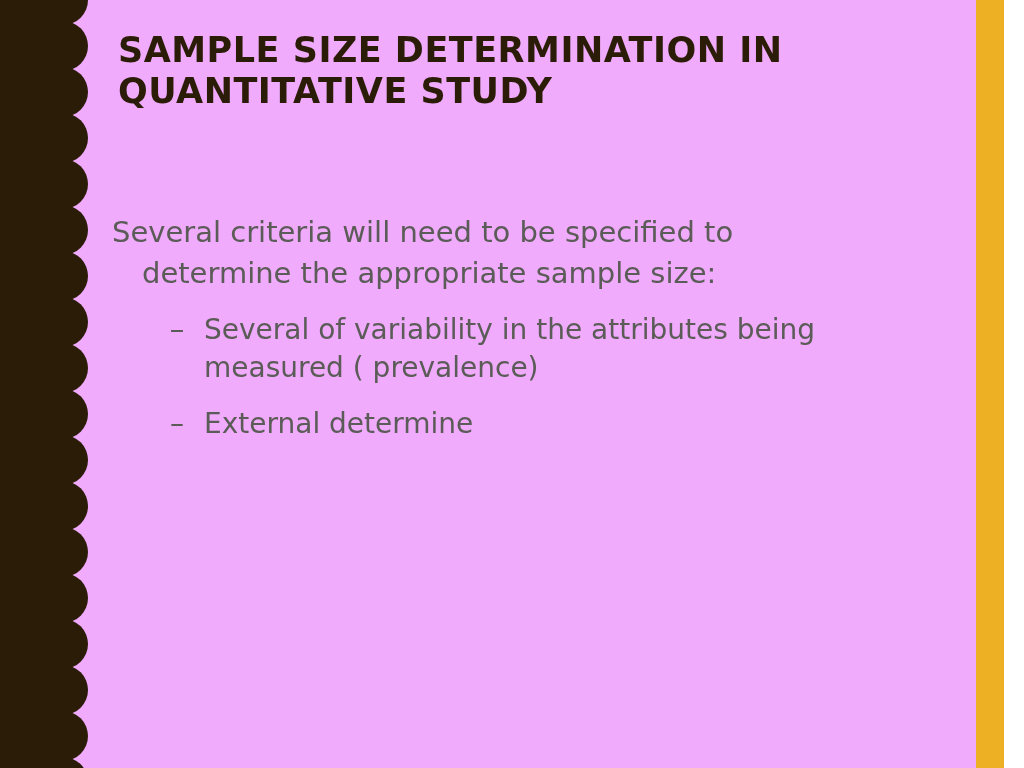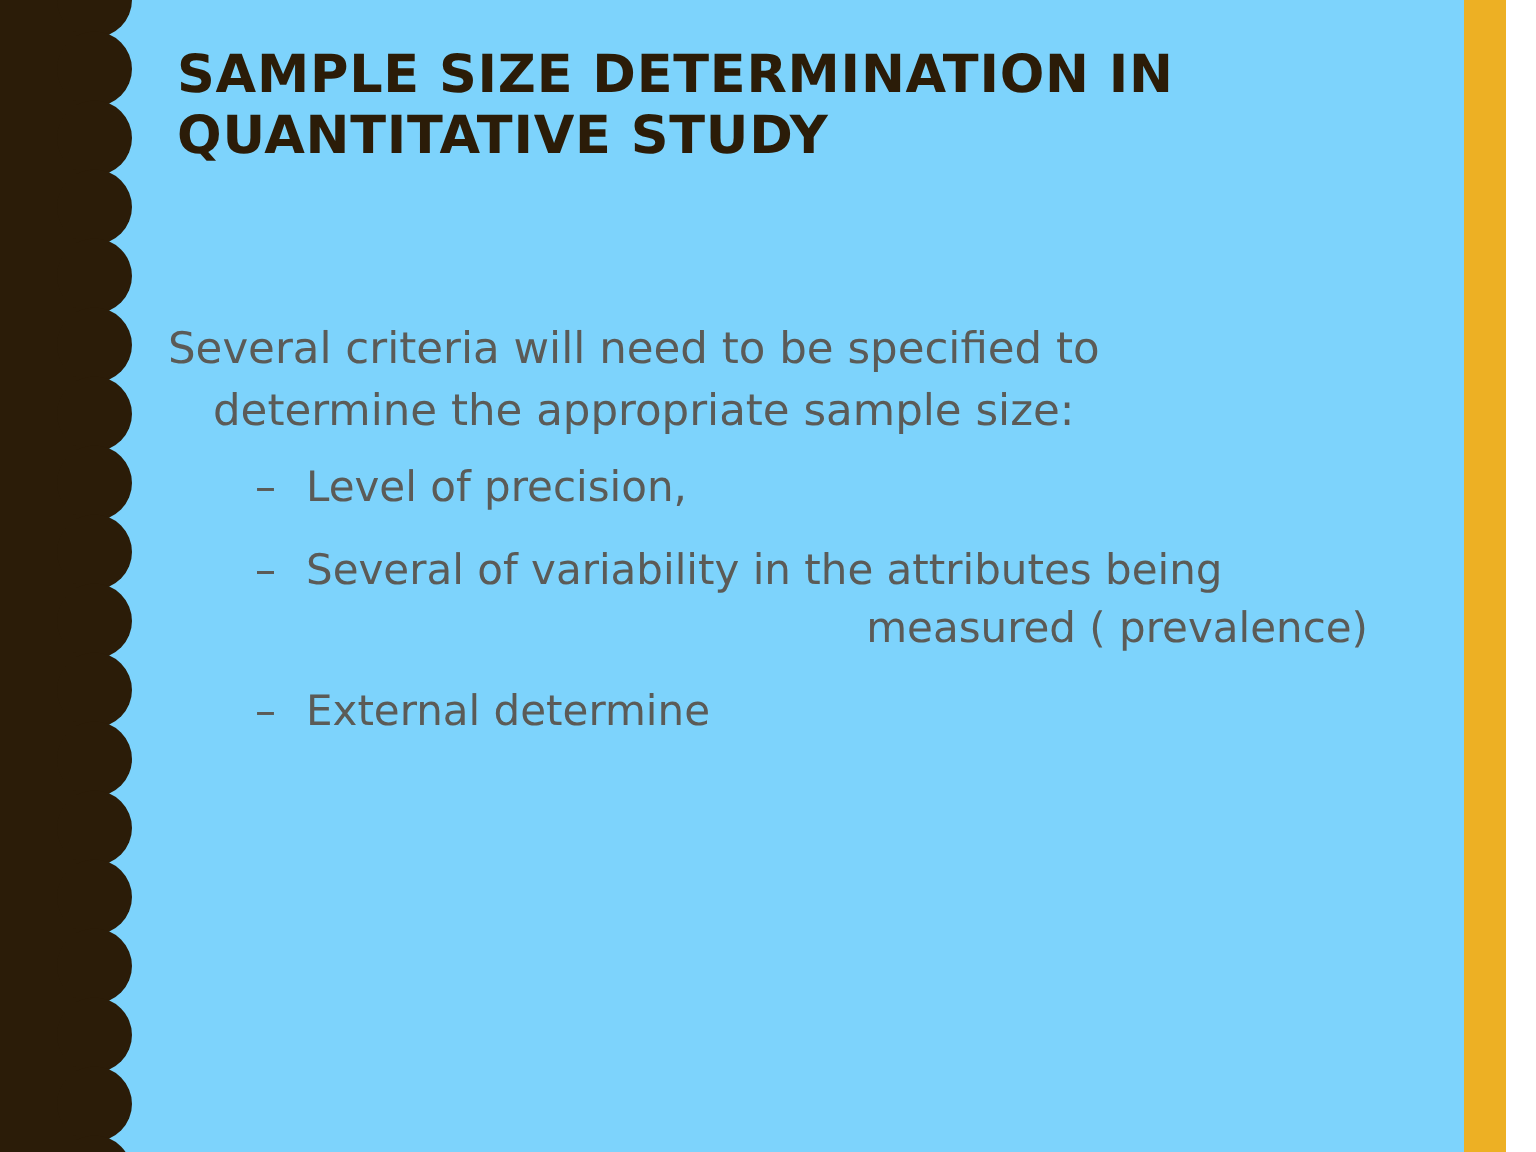--- a/index.html
+++ b/index.html
@@ -10,21 +10,21 @@
     width: 1024px;
     height: 768px;
     overflow: hidden;
     background: #f2f1ee;
     font-family: "DejaVu Sans", sans-serif;
   }
   .slide {
     position: relative;
     width: 1024px;
     height: 768px;
-    background: #7dd3fc;
+    background: #f0abfc;
     overflow: hidden;
   }
 
   
   .left-band {
     position: absolute;
     left: 0;
     top: 0;
     width: 62px;
     height: 768px;
@@ -116,21 +116,20 @@
   ul.bullets li .dash {
     position: absolute;
     left: 0;
     top: 0;
     color: #5b5b57;
     font-size: 28px;
   }
   ul.bullets li .wrap2 {
     display: block;
     padding-left: 0;
-    text-align: right;
   }
 </style>
 </head>
 <body>
 
 <div class="slide">
 
   <div class="left-band"></div>
   <div class="left-scallops">
     <div class="scallop" style="top:-25px"></div>
@@ -159,21 +158,20 @@
   <div class="title">SAMPLE SIZE DETERMINATION IN QUANTITATIVE STUDY</div>
 
   <div class="body-block">
     <p class="lead">
       <span>Several  criteria will need to be specified to</span>
       <span class="cont">determine the appropriate sample size:</span>
     </p>
     <ul class="bullets">
       <li>
         <span class="dash">–</span>
-        <span>Level of precision,</span>
       </li>
       <li>
         <span class="dash">–</span>
       </li>
       <li>
         <span class="dash">–</span>
         <span>Several of variability in the attributes being</span>
         <span class="wrap2">measured ( prevalence)</span>
       </li>
       <li>

